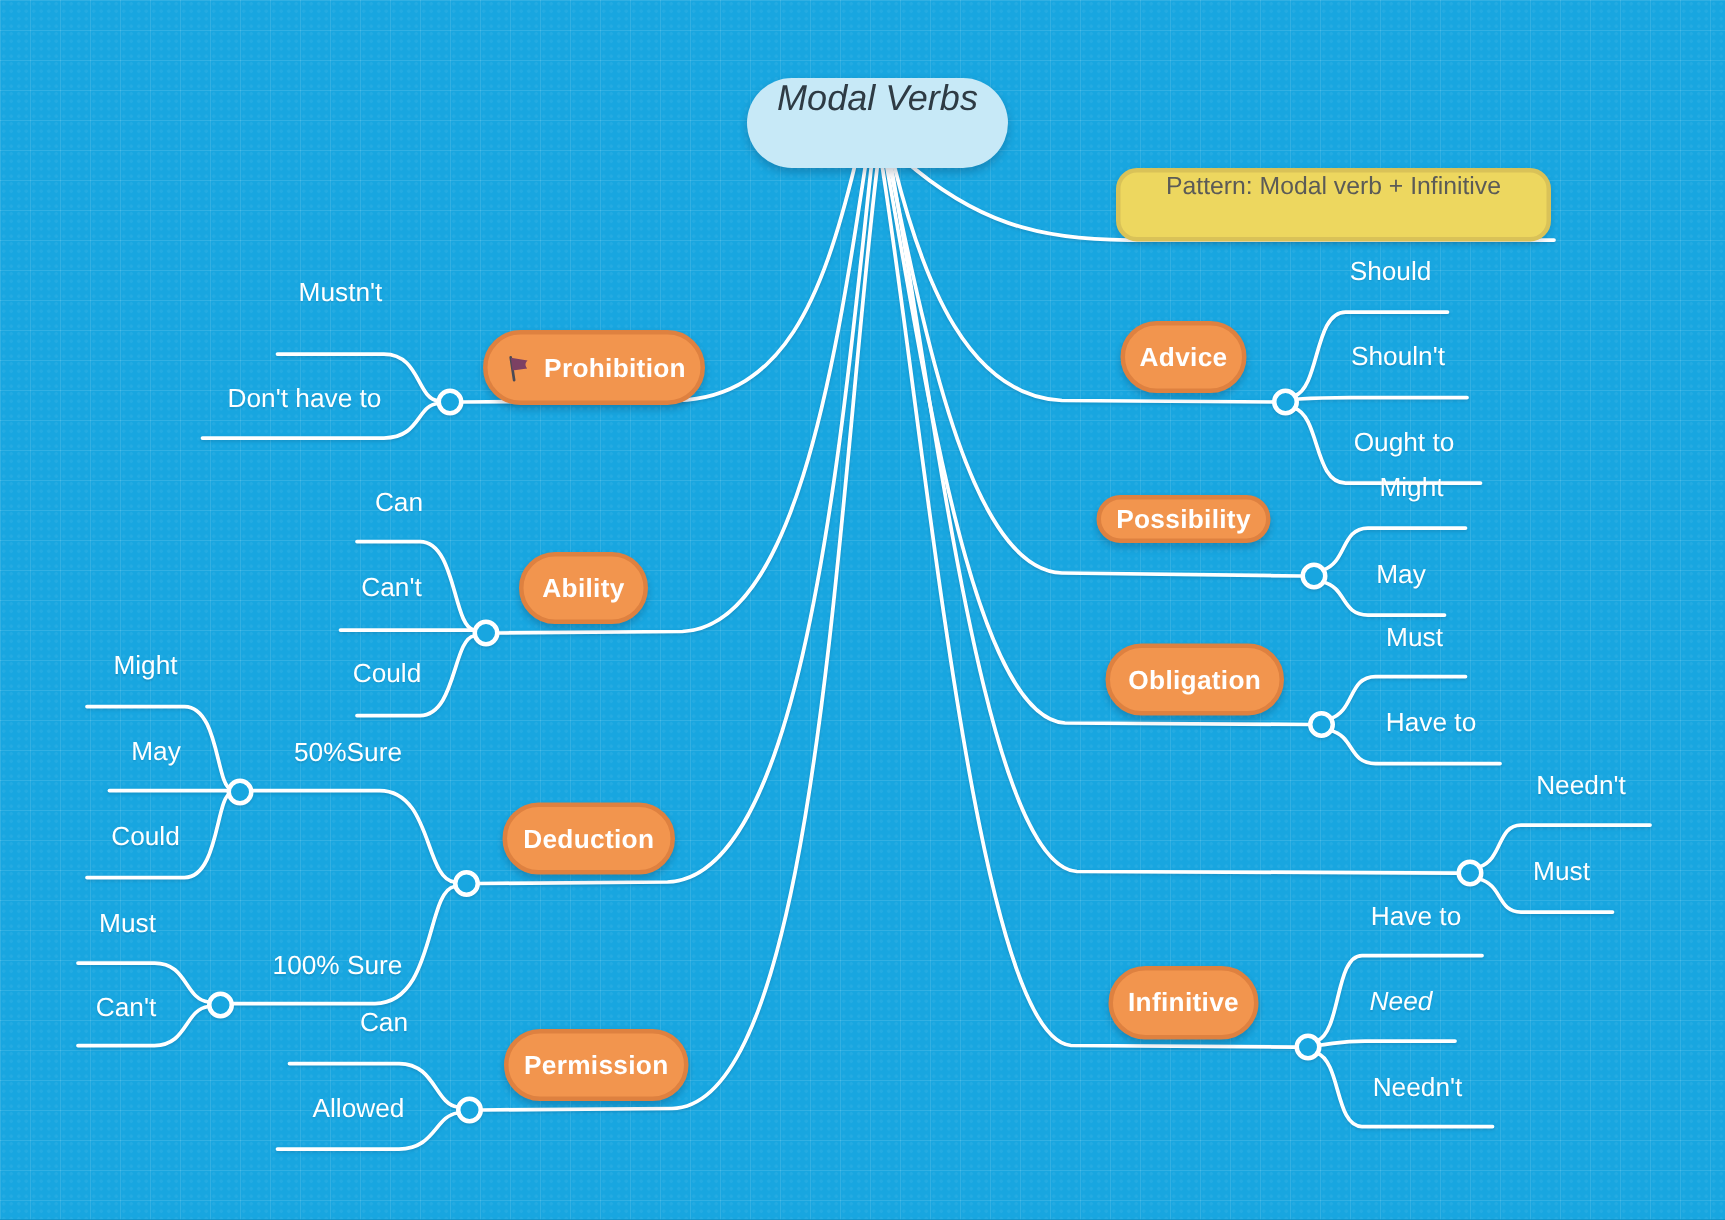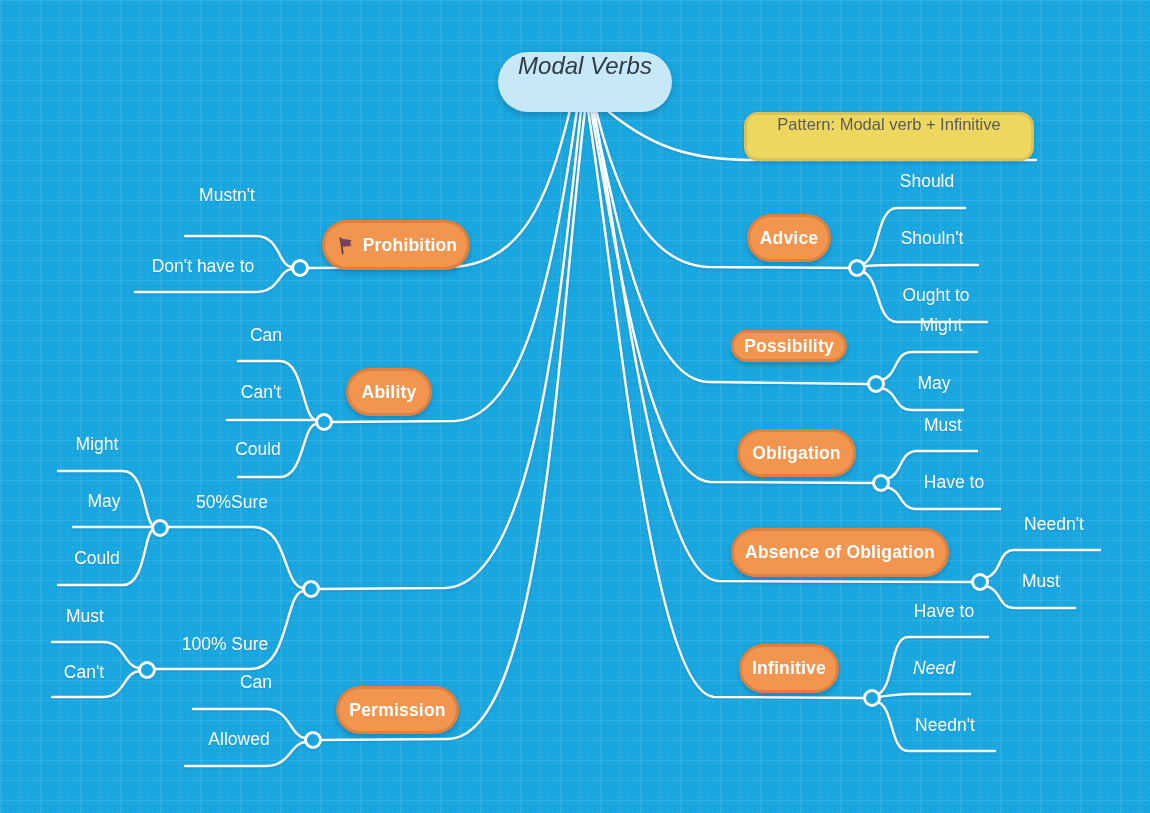--- a/index.html
+++ b/index.html
@@ -122,35 +122,35 @@
       <svg width="21" height="21" viewBox="0 0 20 20">
         <path d="M5.2,3 L7.4,17.6" stroke="#4A4A55" stroke-width="1.7" stroke-linecap="round" fill="none"></path>
         <path d="M5.3,3.4 L15.9,5.1 C14.1,6.6 14.3,8.6 15.7,10.2 L6.4,11.4 Z" fill="#7C4063"></path>
       </svg>
     </span>
     <span>Prohibition</span>
   </div>
   <div class="topic" style="left:346px;top:368px;width:86px;height:48px;">
     <span>Ability</span>
   </div>
+  <div class="topic" style="left:335px;top:535px;width:115px;height:48px;">
+    <span>Deduction</span>
+  </div>
   <div class="topic" style="left:336px;top:686px;width:123px;height:48px;">
     <span>Permission</span>
   </div>
 
   <div class="topic" style="left:747px;top:214px;width:84px;height:48px;">
     <span>Advice</span>
   </div>
   <div class="topic" style="left:731px;top:330px;width:116px;height:32px;">
     <span>Possibility</span>
   </div>
   <div class="topic" style="left:737px;top:429px;width:119px;height:48px;">
     <span>Obligation</span>
-  </div>
-  <div class="topic" style="left:731px;top:528px;width:218px;height:49px;">
-    <span>Absence of Obligation</span>
   </div>
   <div class="topic" style="left:739px;top:644px;width:100px;height:49px;">
     <span>Infinitive</span>
   </div>
 
   <div class="leaf" style="left:227px;top:195px;">Mustn't</div>
   <div class="leaf" style="left:203px;top:266px;">Don't have to</div>
 
   <div class="leaf" style="left:266px;top:335px;">Can</div>
   <div class="leaf" style="left:261px;top:392px;">Can't</div>

